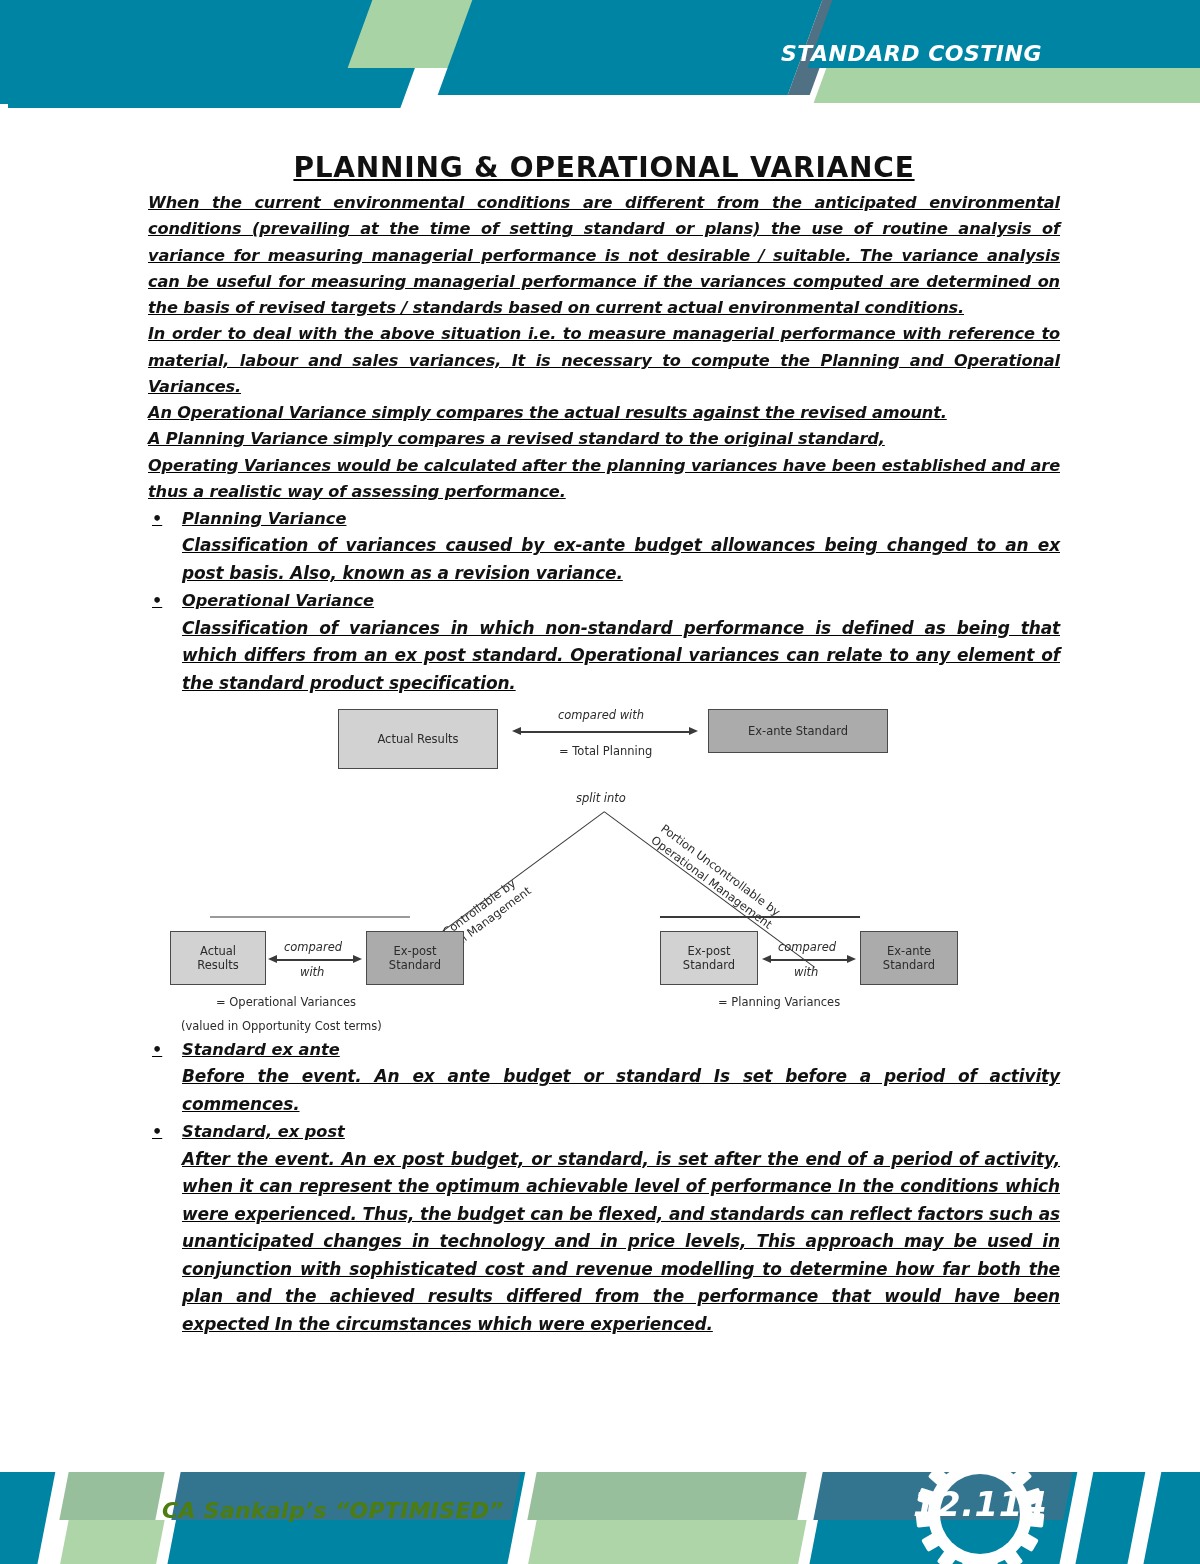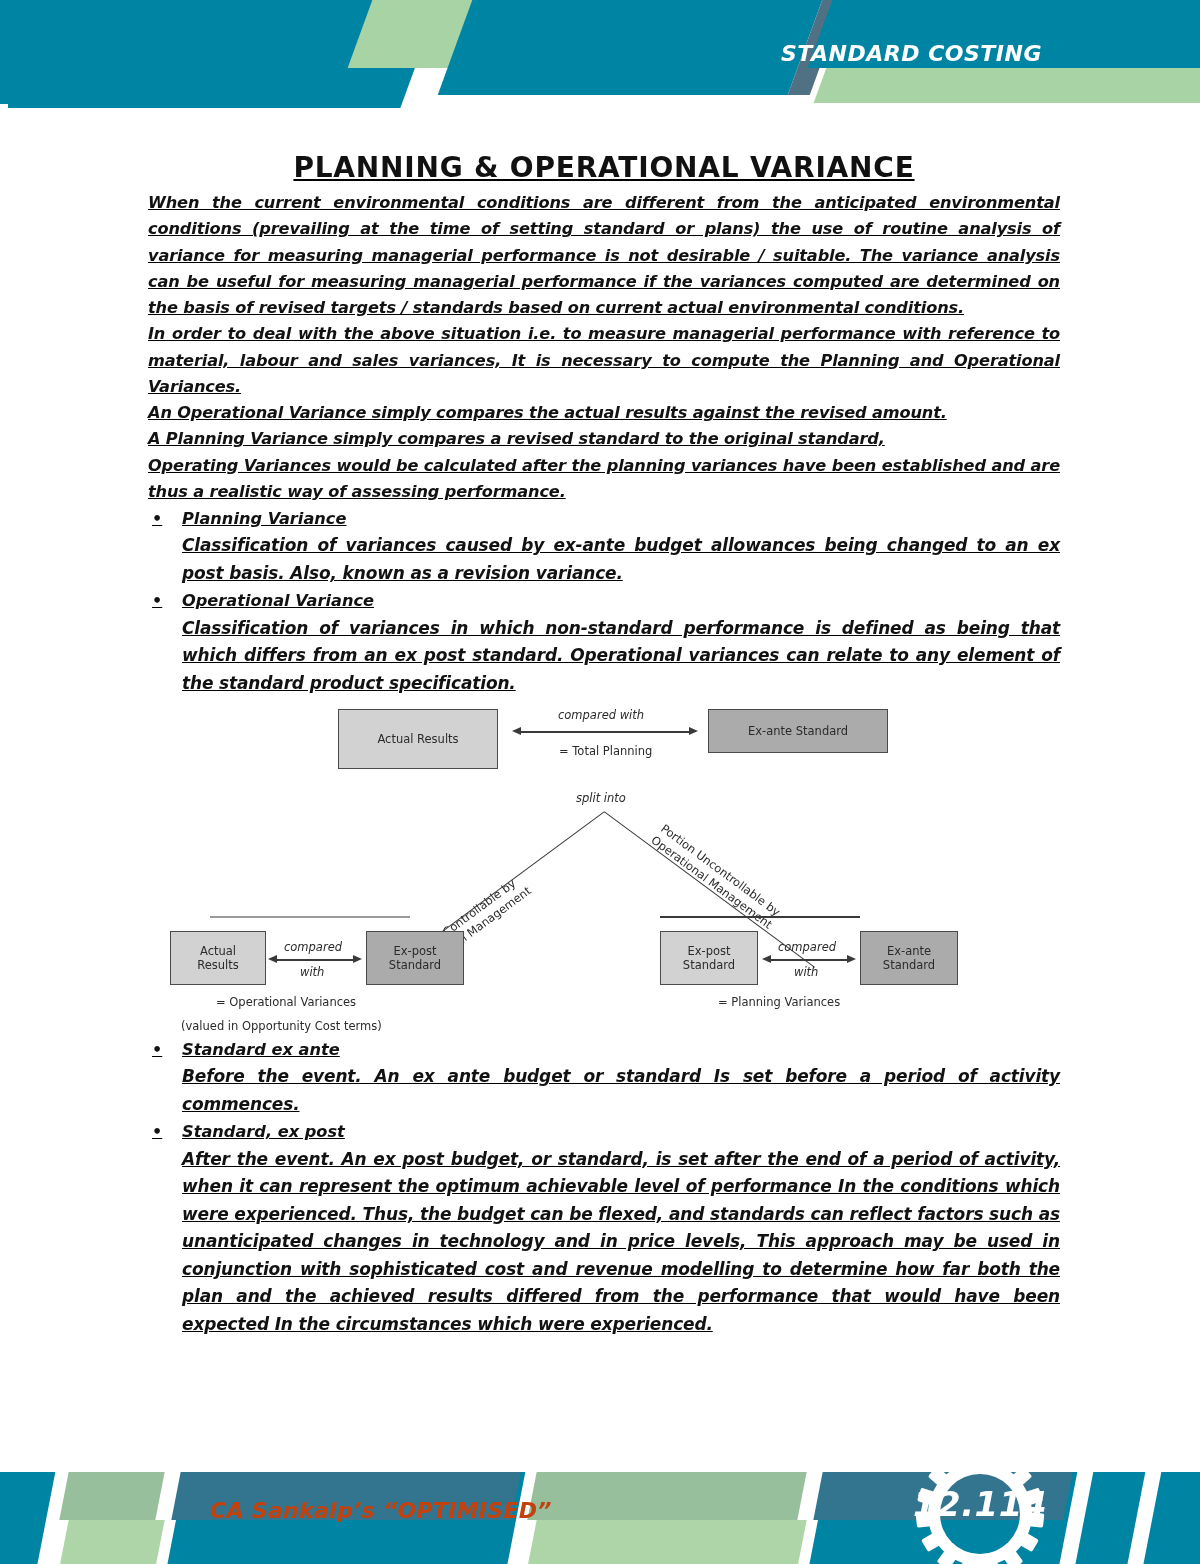--- a/index.html
+++ b/index.html
@@ -235,29 +235,28 @@
   }
   .f-teal { background: #0084a3; }
   .f-green-dark { background: #97bf9b; }
   .f-green-light { background: #aed5a8; }
   .f-slate { background: #33758f; }
 
   .f-brand {
     position: absolute;
     left: 162px;
     top: 45px;
-    color: #c2410c;
+    color: #4d7c0f;
     font-family: "DejaVu Sans", sans-serif;
     font-size: 22px;
     font-weight: 900;
     font-style: italic;
     letter-spacing: 0.3px;
     z-index: 12;
     white-space: nowrap;
-    margin-left: 48px;
   }
   .gear-wrap {
     position: absolute;
     left: 896px;
     top: 1452px;
     width: 168px;
     height: 112px;
     z-index: 14;
   }
   .page-num {

